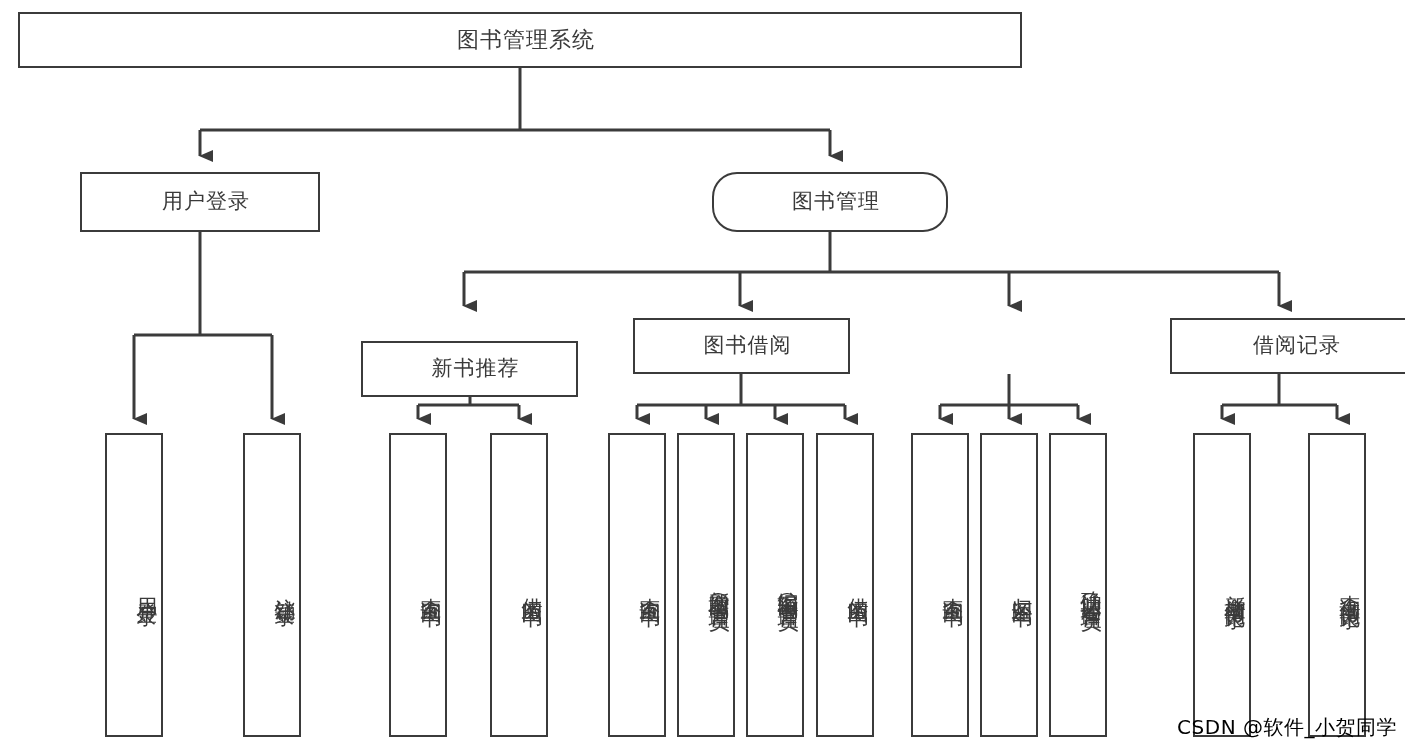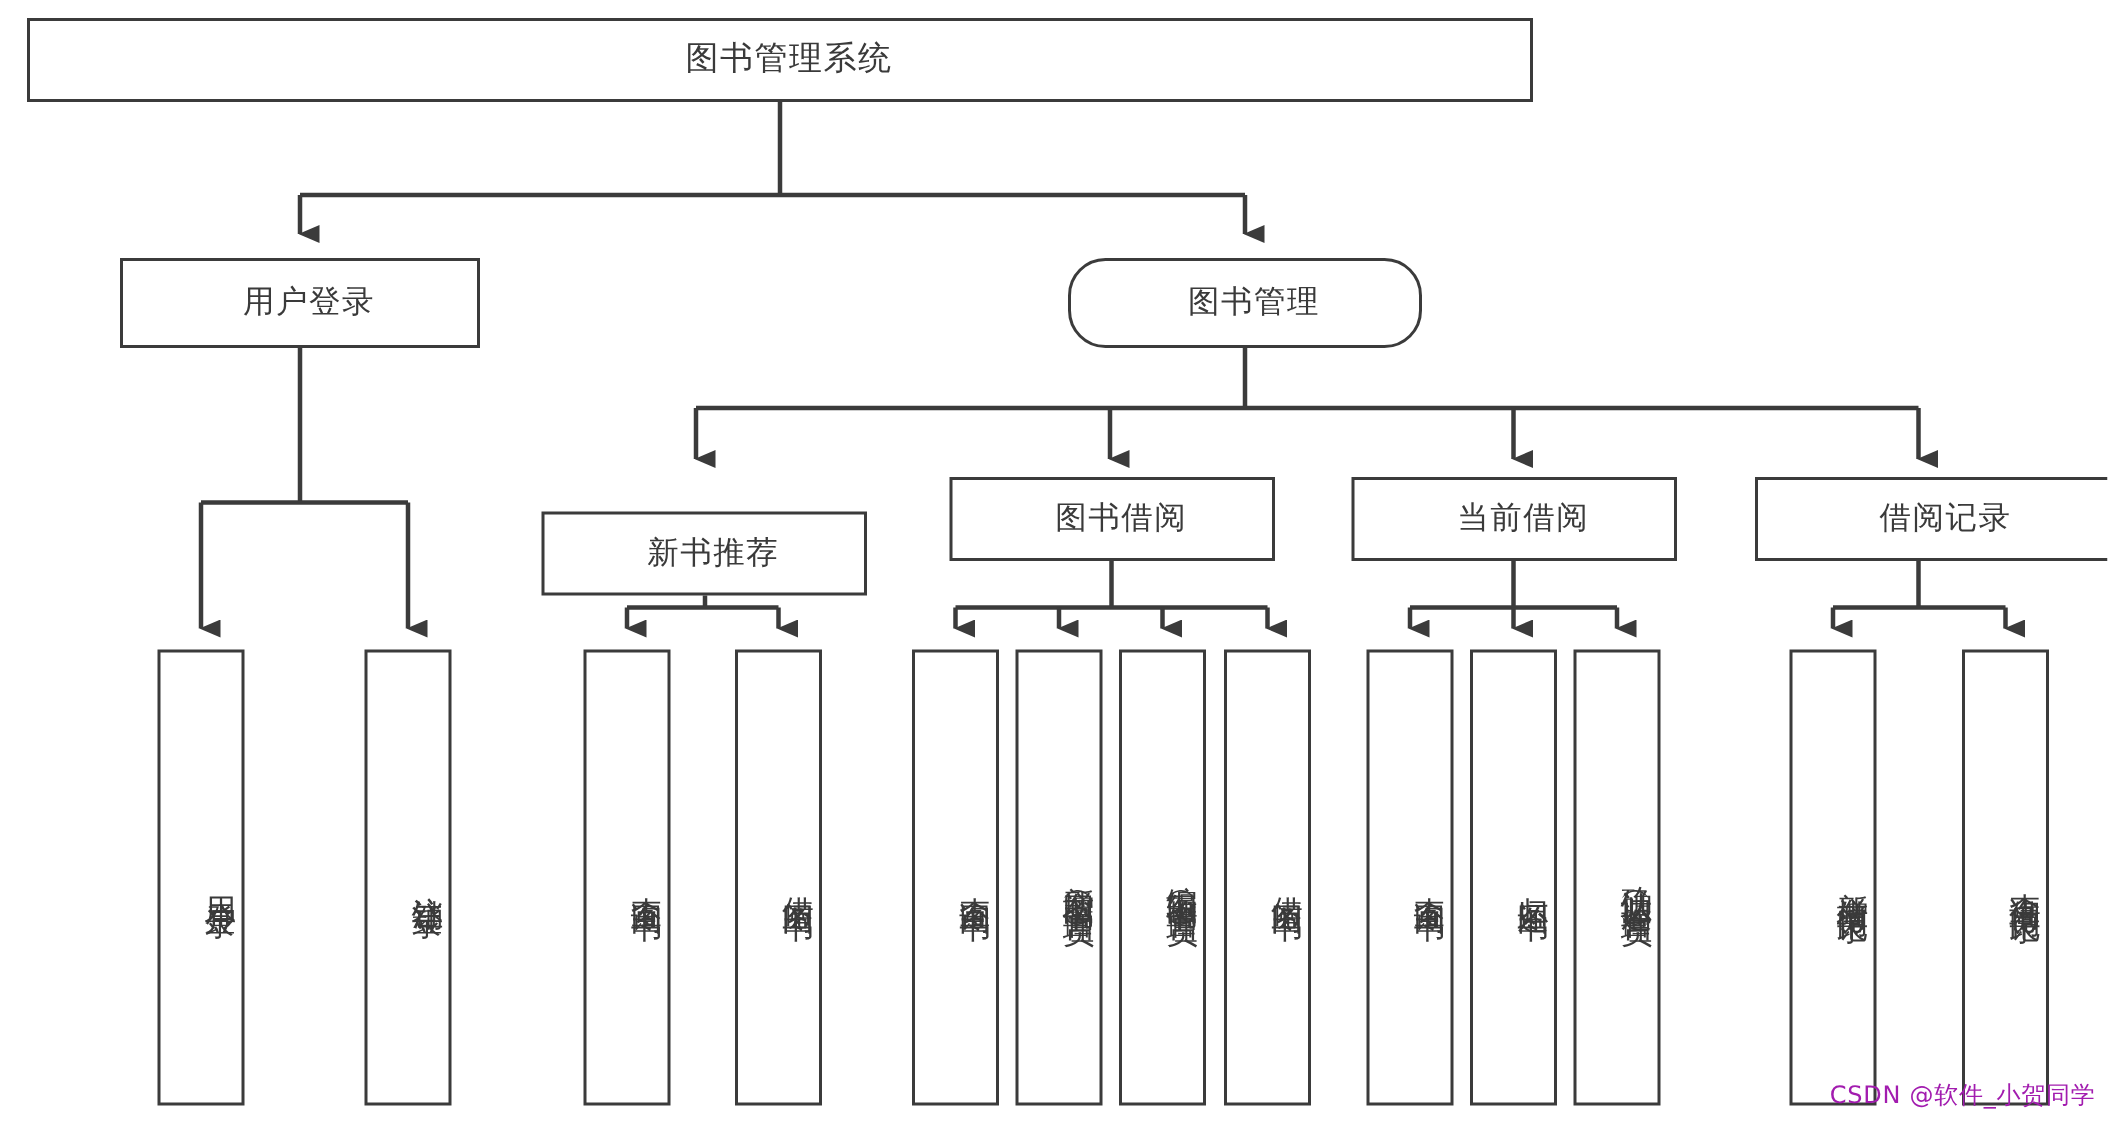--- a/index.html
+++ b/index.html
@@ -54,22 +54,22 @@
   .node.vert .label {
     writing-mode: vertical-rl;
     text-orientation: upright;
     display: block;
     text-align: center;
   }
   .watermark {
     position: absolute;
     right: 8px;
     bottom: 6px;
-    font-size: 16px;
-    color: #a21caf;
+    font-size: 20px;
+    color: #000000;
     letter-spacing: 0.5px;
     z-index: 3;
     white-space: nowrap;
   }
 </style>
 </head>
 <body>
 
 <div id="canvas">
 
@@ -137,23 +137,20 @@
   </div>
 
   <div class="node horiz" style="left:361px; top:318px; width:217px; height:56px;margin-top:23px;">
     <span class="label">新书推荐</span>
   </div>
 
   <div class="node horiz" style="left:633px; top:318px; width:217px; height:56px;text-align:center;">
     <span class="label">图书借阅</span>
   </div>
 
-  <div class="node horiz" style="left:901px; top:318px; width:217px; height:56px;">
-    <span class="label">当前借阅</span>
-  </div>
 
   <div class="node horiz" style="left:1170px; top:318px; width:242px; height:56px;justify-content:center;">
     <span class="label">借阅记录</span>
   </div>
 
   <div class="node vert" style="left:105px; top:433px; width:58px; height:304px;">
     <span class="label">用户登录</span>
   </div>
 
   <div class="node vert" style="left:243px; top:433px; width:58px; height:304px;">

